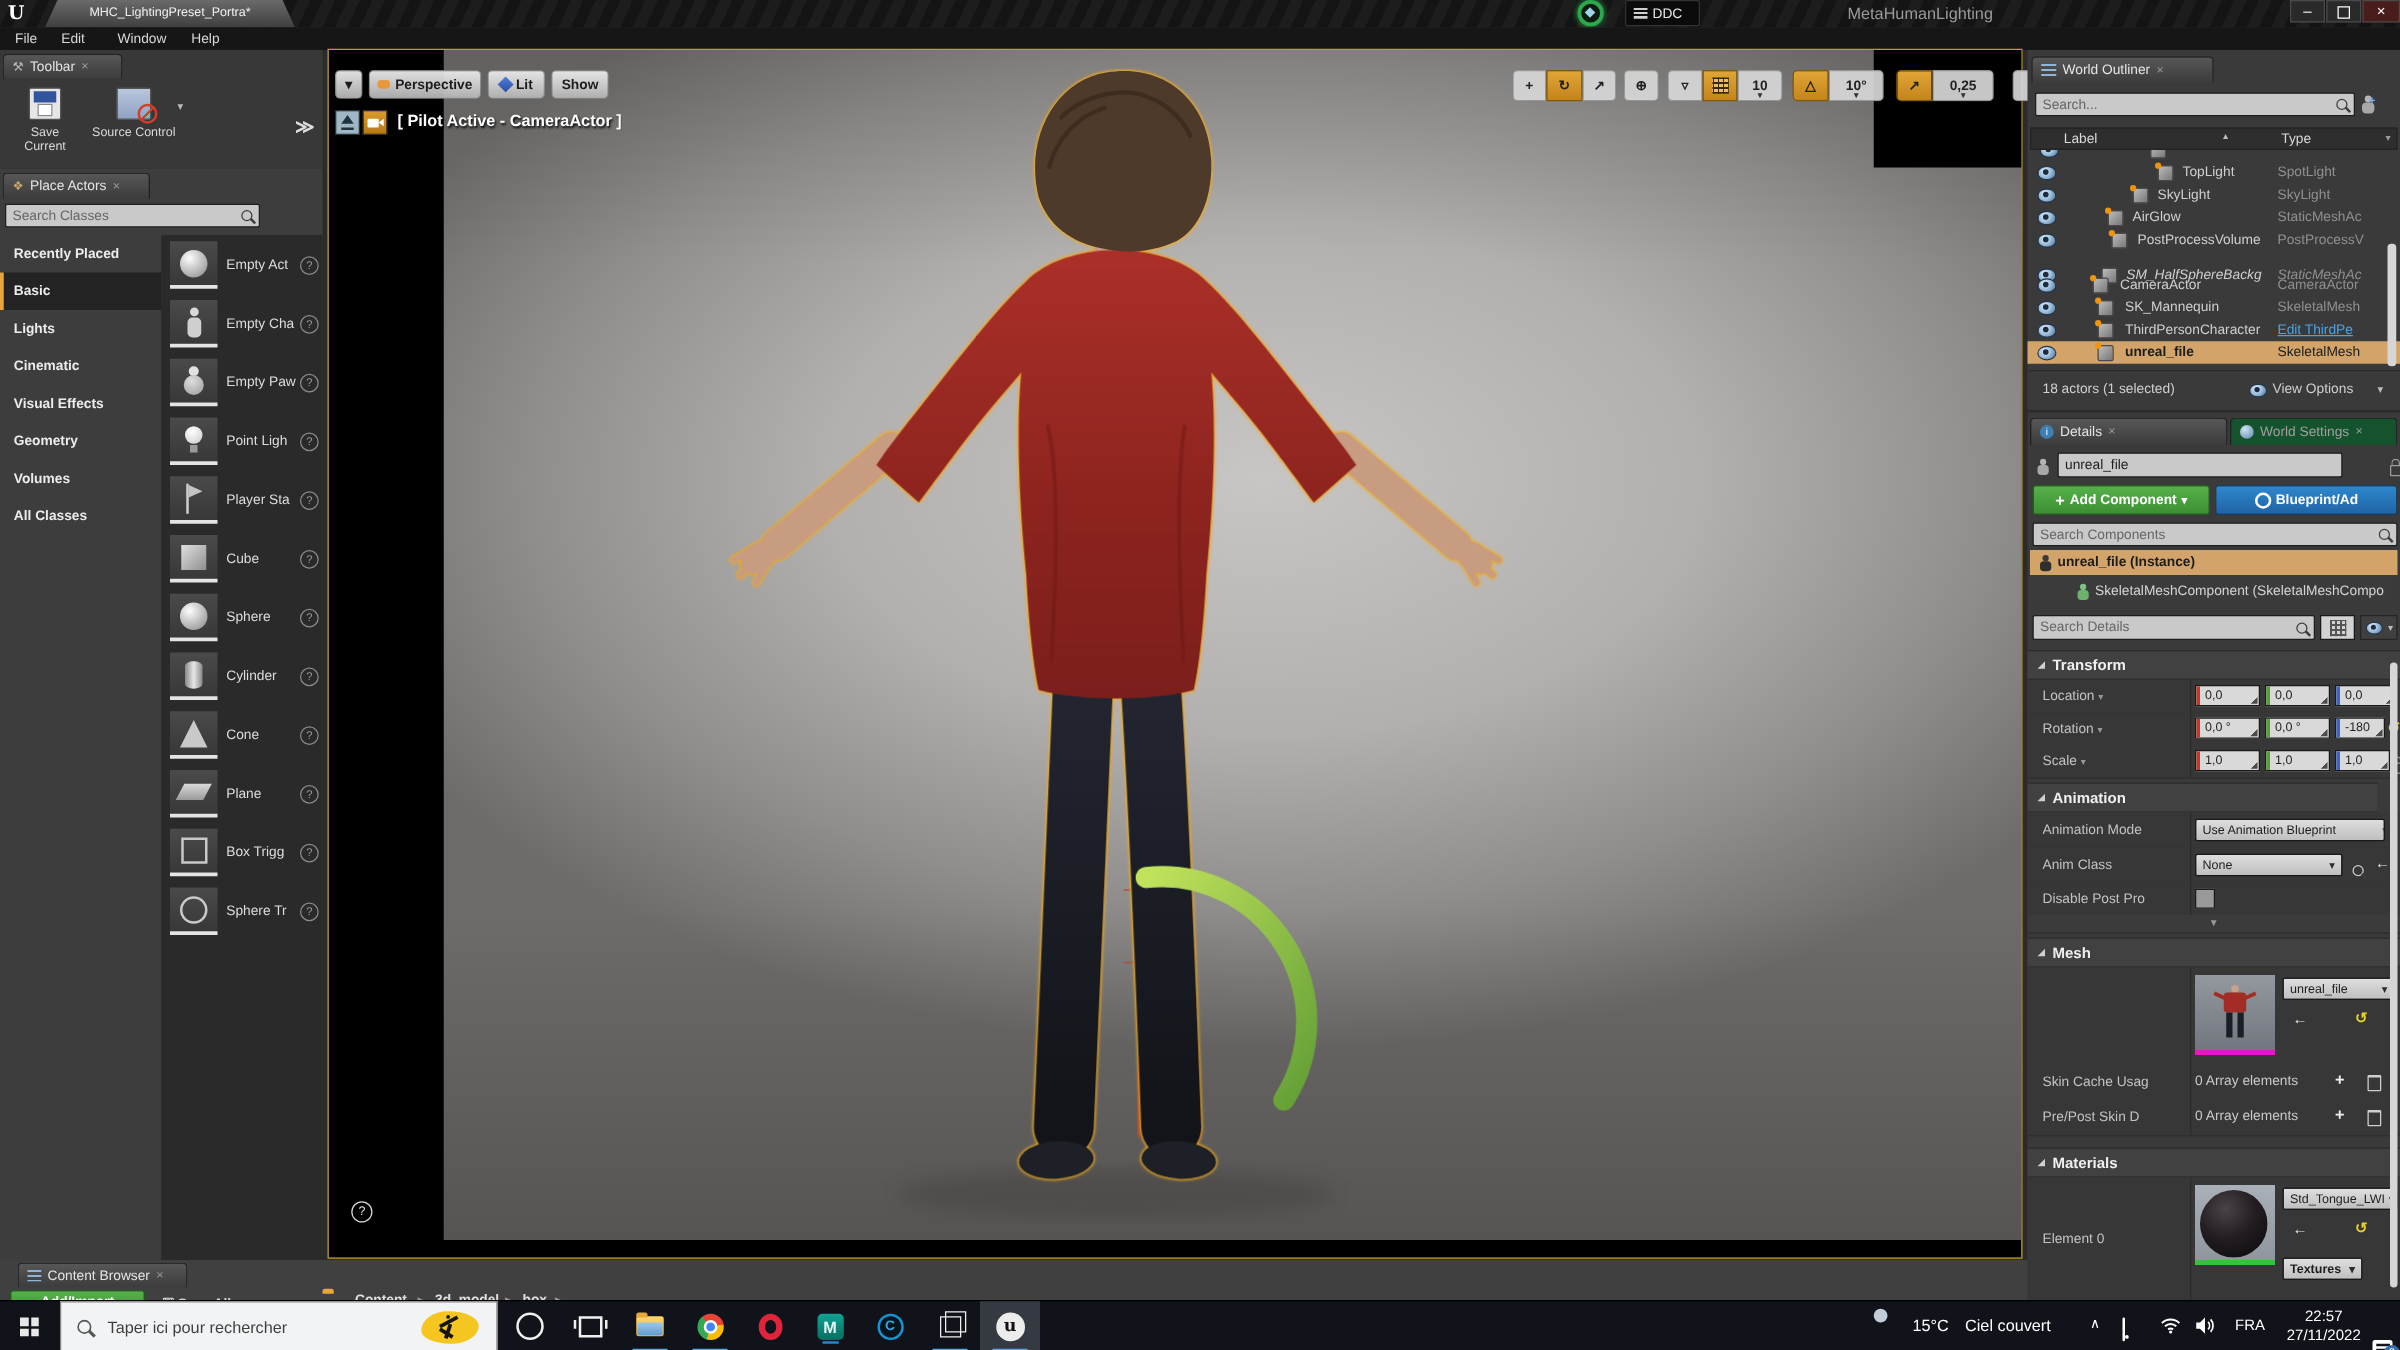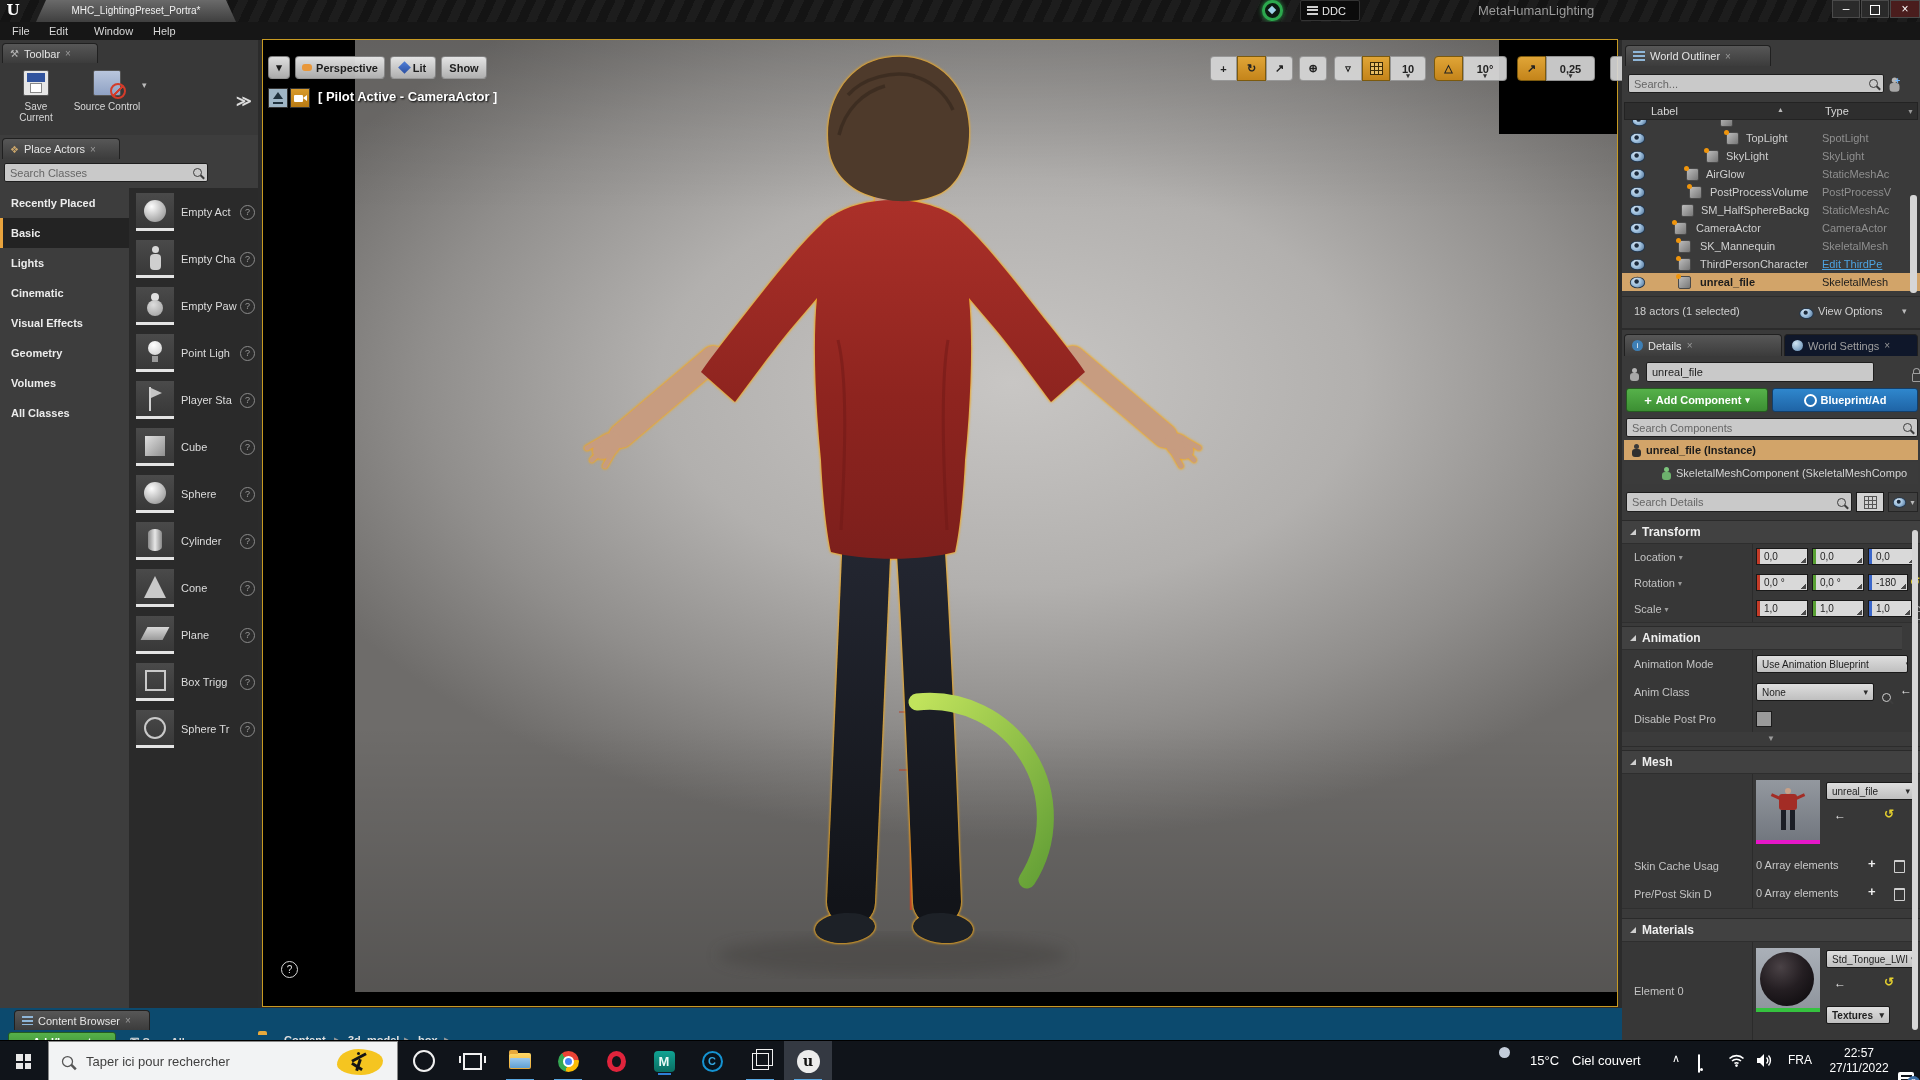--- a/index.html
+++ b/index.html
@@ -31,21 +31,21 @@
 
   
   .menubar{left:0;top:22px;width:1920px;height:18px;background:#161616;}
   .menuitem{top:0;height:18px;color:#d8d8d8;font-size:11px;line-height:18px;}
 
   
   .panel{background:#383838;}
   .ue-tab{background:linear-gradient(#575757,#3c3c3c);border:1px solid #202020;border-bottom:none;
     border-radius:4px 4px 0 0;color:#e4e4e4;font-size:11px;display:flex;align-items:center;gap:5px;
     padding:0 7px;box-sizing:border-box;}
-  .ue-tab.inactive{background:#0f172a;color:#9f9f9f;}
+  .ue-tab.inactive{background:#14532d;color:#9f9f9f;}
   .closex{color:#9a9a9a;font-size:10px;}
   .input{background:#c9c9c9;border:1px solid #1e1e1e;border-radius:2px;font-size:11px;color:#666;
     display:flex;align-items:center;justify-content:space-between;padding:0 5px;box-sizing:border-box;}
   .input .val{color:#1d1d1d;}
   .mag{display:inline-block;width:7px;height:7px;border:1.6px solid #3d3d3d;border-radius:50%;position:relative;flex:none;}
   .mag:after{content:"";position:absolute;width:5px;height:1.7px;background:#3d3d3d;right:-4px;bottom:-2px;transform:rotate(45deg);}
   .sec-h{background:#414141;border-top:1px solid #2a2a2a;border-bottom:1px solid #2e2e2e;color:#efefef;
     font-weight:bold;font-size:12px;display:flex;align-items:center;gap:6px;padding-left:8px;box-sizing:border-box;}
   .tri-exp{width:0;height:0;border-left:6px solid transparent;border-bottom:6px solid #cfcfcf;}
   .prow{background:#373737;border-bottom:1px solid #2f2f2f;}
@@ -557,21 +557,21 @@
       <span class="aicn" style="left:64px;"></span>
       <span class="olbl" style="left:84px;">AirGlow</span>
       <span class="otyp">StaticMeshAc</span>
       </div>
     <div class="orow" style="top:143px;">
       <span class="eye"></span>
       <span class="aicn" style="left:67px;"></span>
       <span class="olbl" style="left:88px;">PostProcessVolume</span>
       <span class="otyp">PostProcessV</span>
       </div>
-    <div class="orow" style="top:161px;">
+    <div class="orow" style="top:171px;font-style:italic;">
       <span class="eye"></span>
       <span class="aicn nodot" style="left:59px;"></span>
       <span class="olbl" style="left:79px;">SM_HalfSphereBackg</span>
       <span class="otyp">StaticMeshAc</span>
       </div>
     <div class="orow" style="top:179px;">
       <span class="eye"></span>
       <span class="aicn" style="left:52px;"></span>
       <span class="olbl" style="left:74px;">CameraActor</span>
       <span class="otyp">CameraActor</span>
@@ -809,21 +809,21 @@
       <span class="abs reset" style="left:262px;top:33px;">↺</span>
       <div class="abs dd" style="left:204px;top:64px;width:64px;height:18px;font-weight:bold;">
         <span>Textures</span>
           <span class="car">▾</span>
         </div>
     </div>
 
     <div class="abs sb" style="left:290px;top:200px;width:6px;height:500px;"></div>
   </div>
 
-  <div class="abs" style="left:0;top:1008px;width:1622px;height:32px;background:#0c4a6e;">
+  <div class="abs" style="left:0;top:1008px;width:1622px;height:32px;background:#404040;">
     <div class="abs ue-tab" style="left:14px;top:2px;width:136px;height:20px;">
       <span style="width:11px;height:9px;background:repeating-linear-gradient(#8fb6d8 0 2px,transparent 2px 4px);"></span>
       <span>Content Browser</span>
         <span class="closex">×</span>
     </div>
     <div class="abs btn-green" style="left:8px;top:24px;width:108px;height:20px;">
       <span>Add/Import</span>
       </div>
     <span class="abs" style="left:130px;top:26px;color:#d8d8d8;font-size:11px;font-weight:bold;">🖫 <span>Save All</span></span>
     <span class="abs" style="left:212px;top:26px;color:#9a9a9a;font-size:11px;">←</span>

